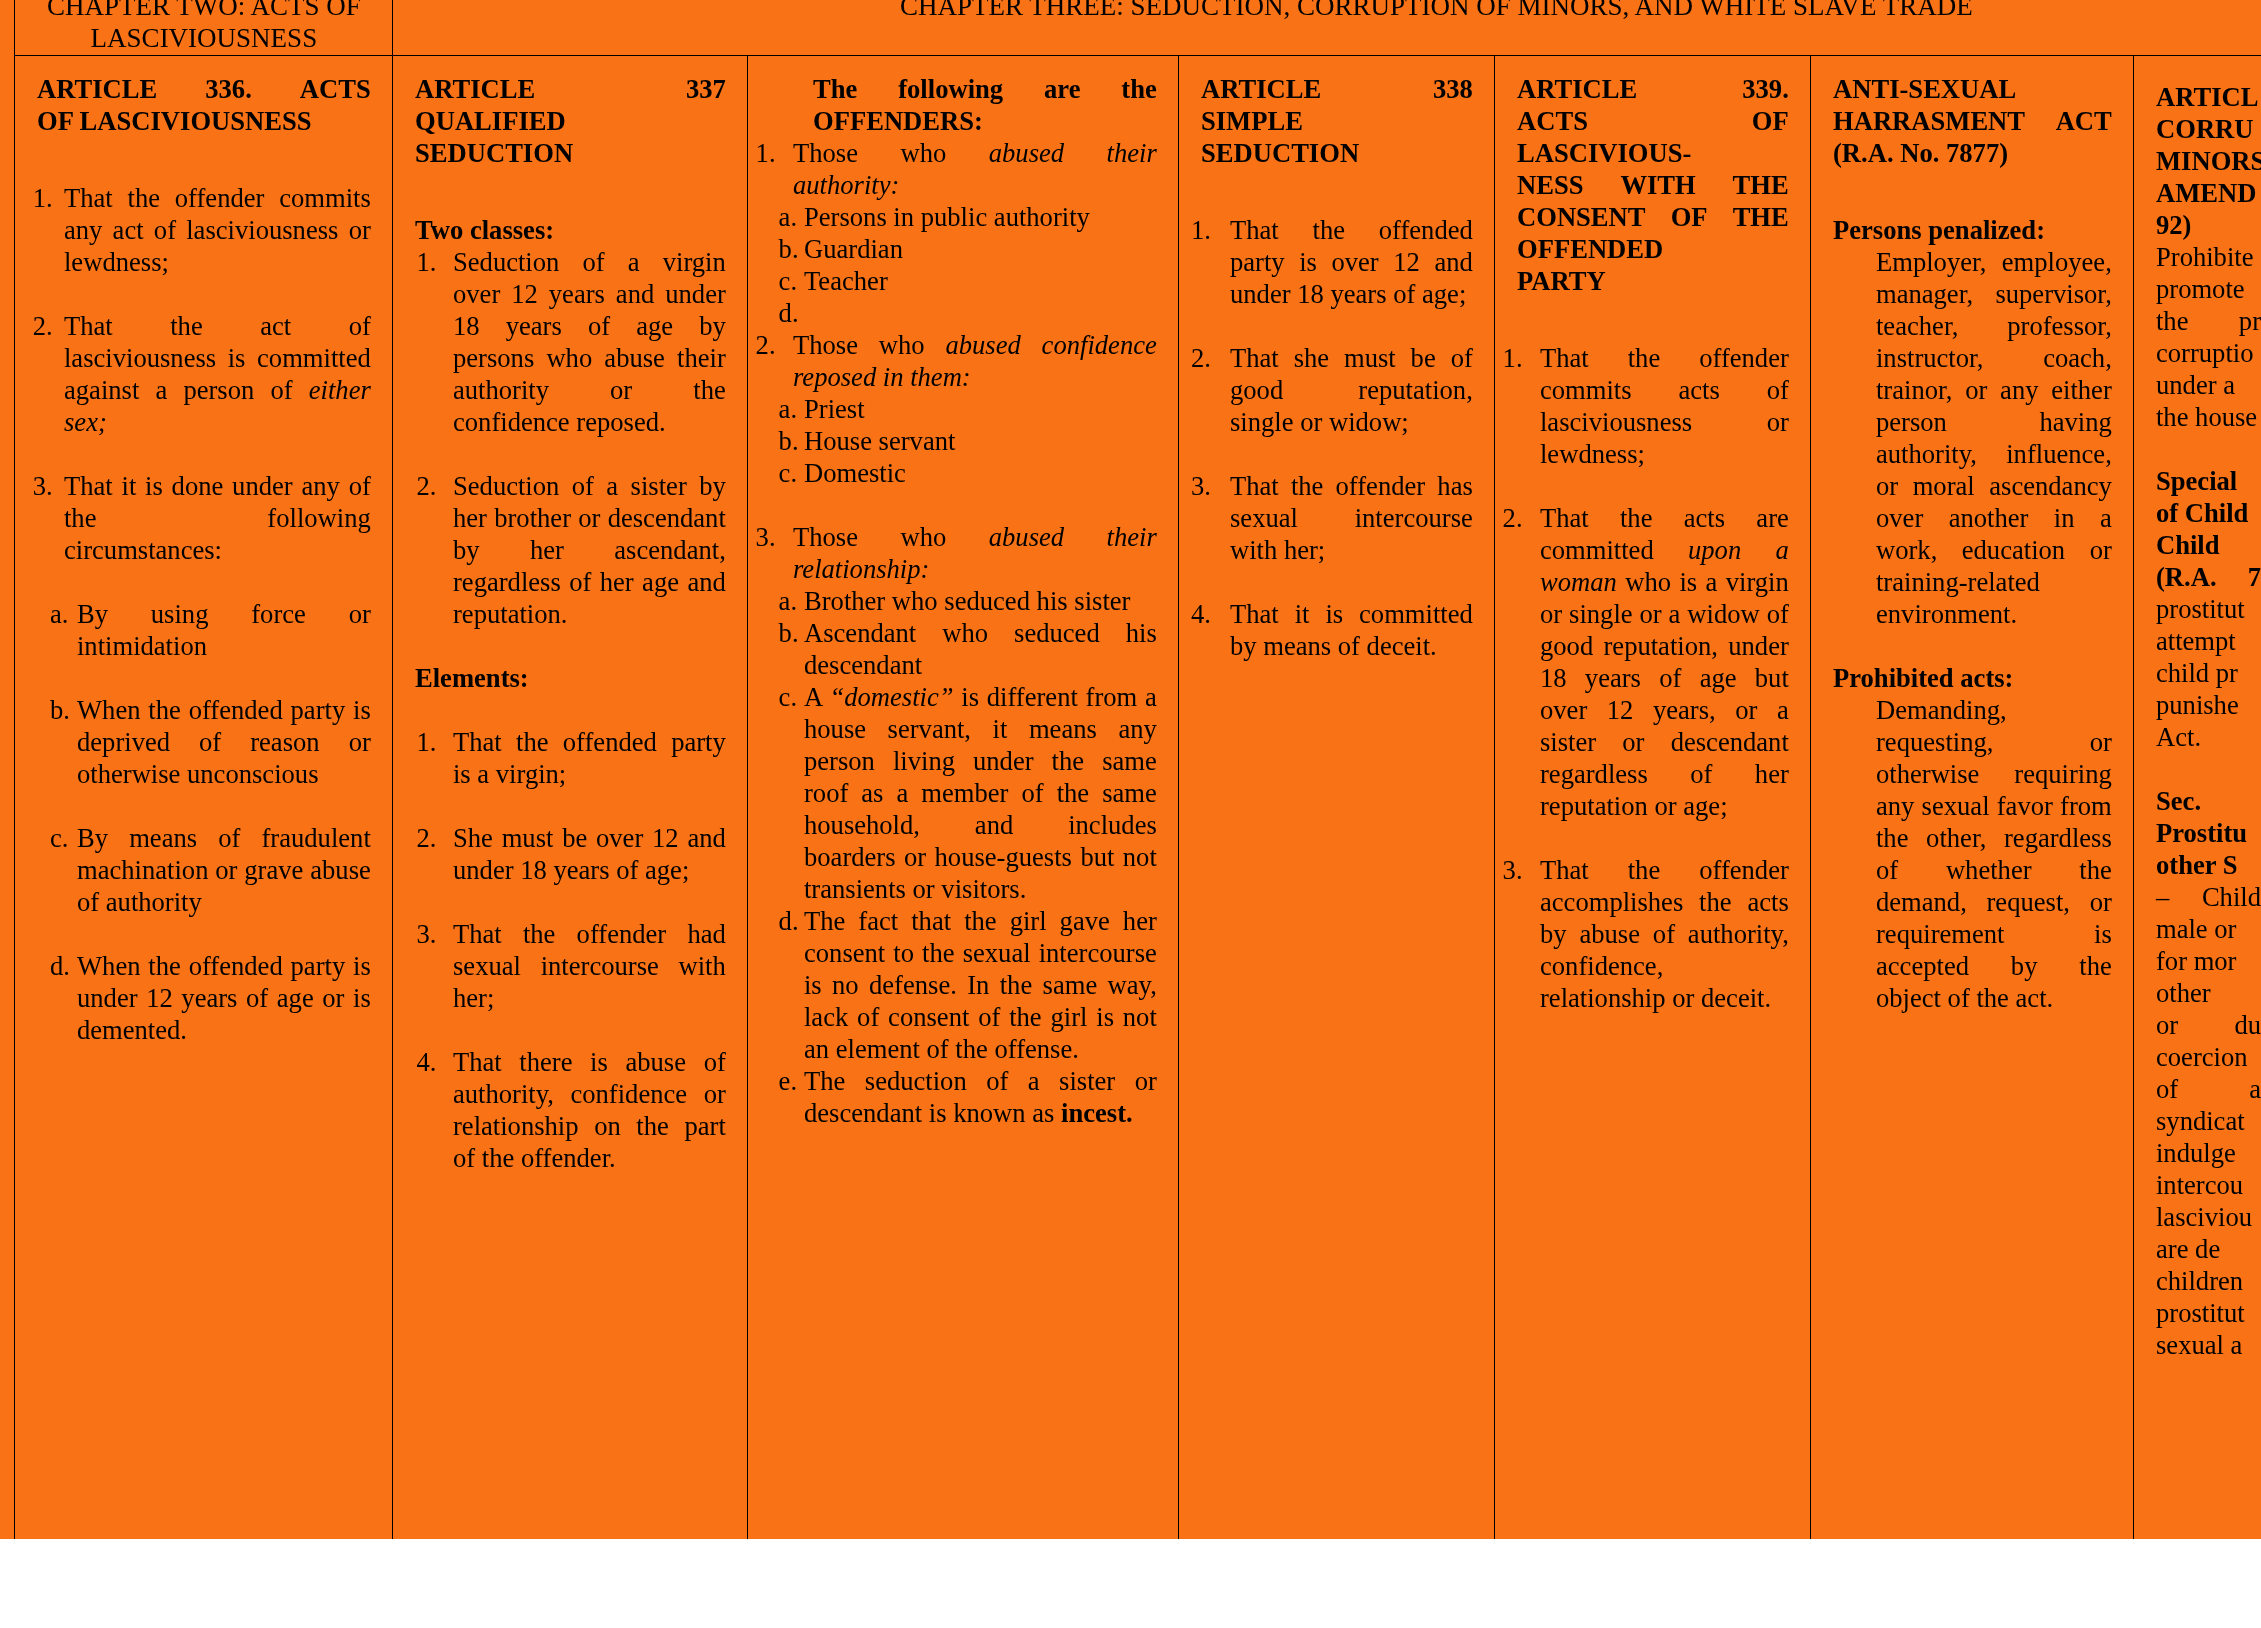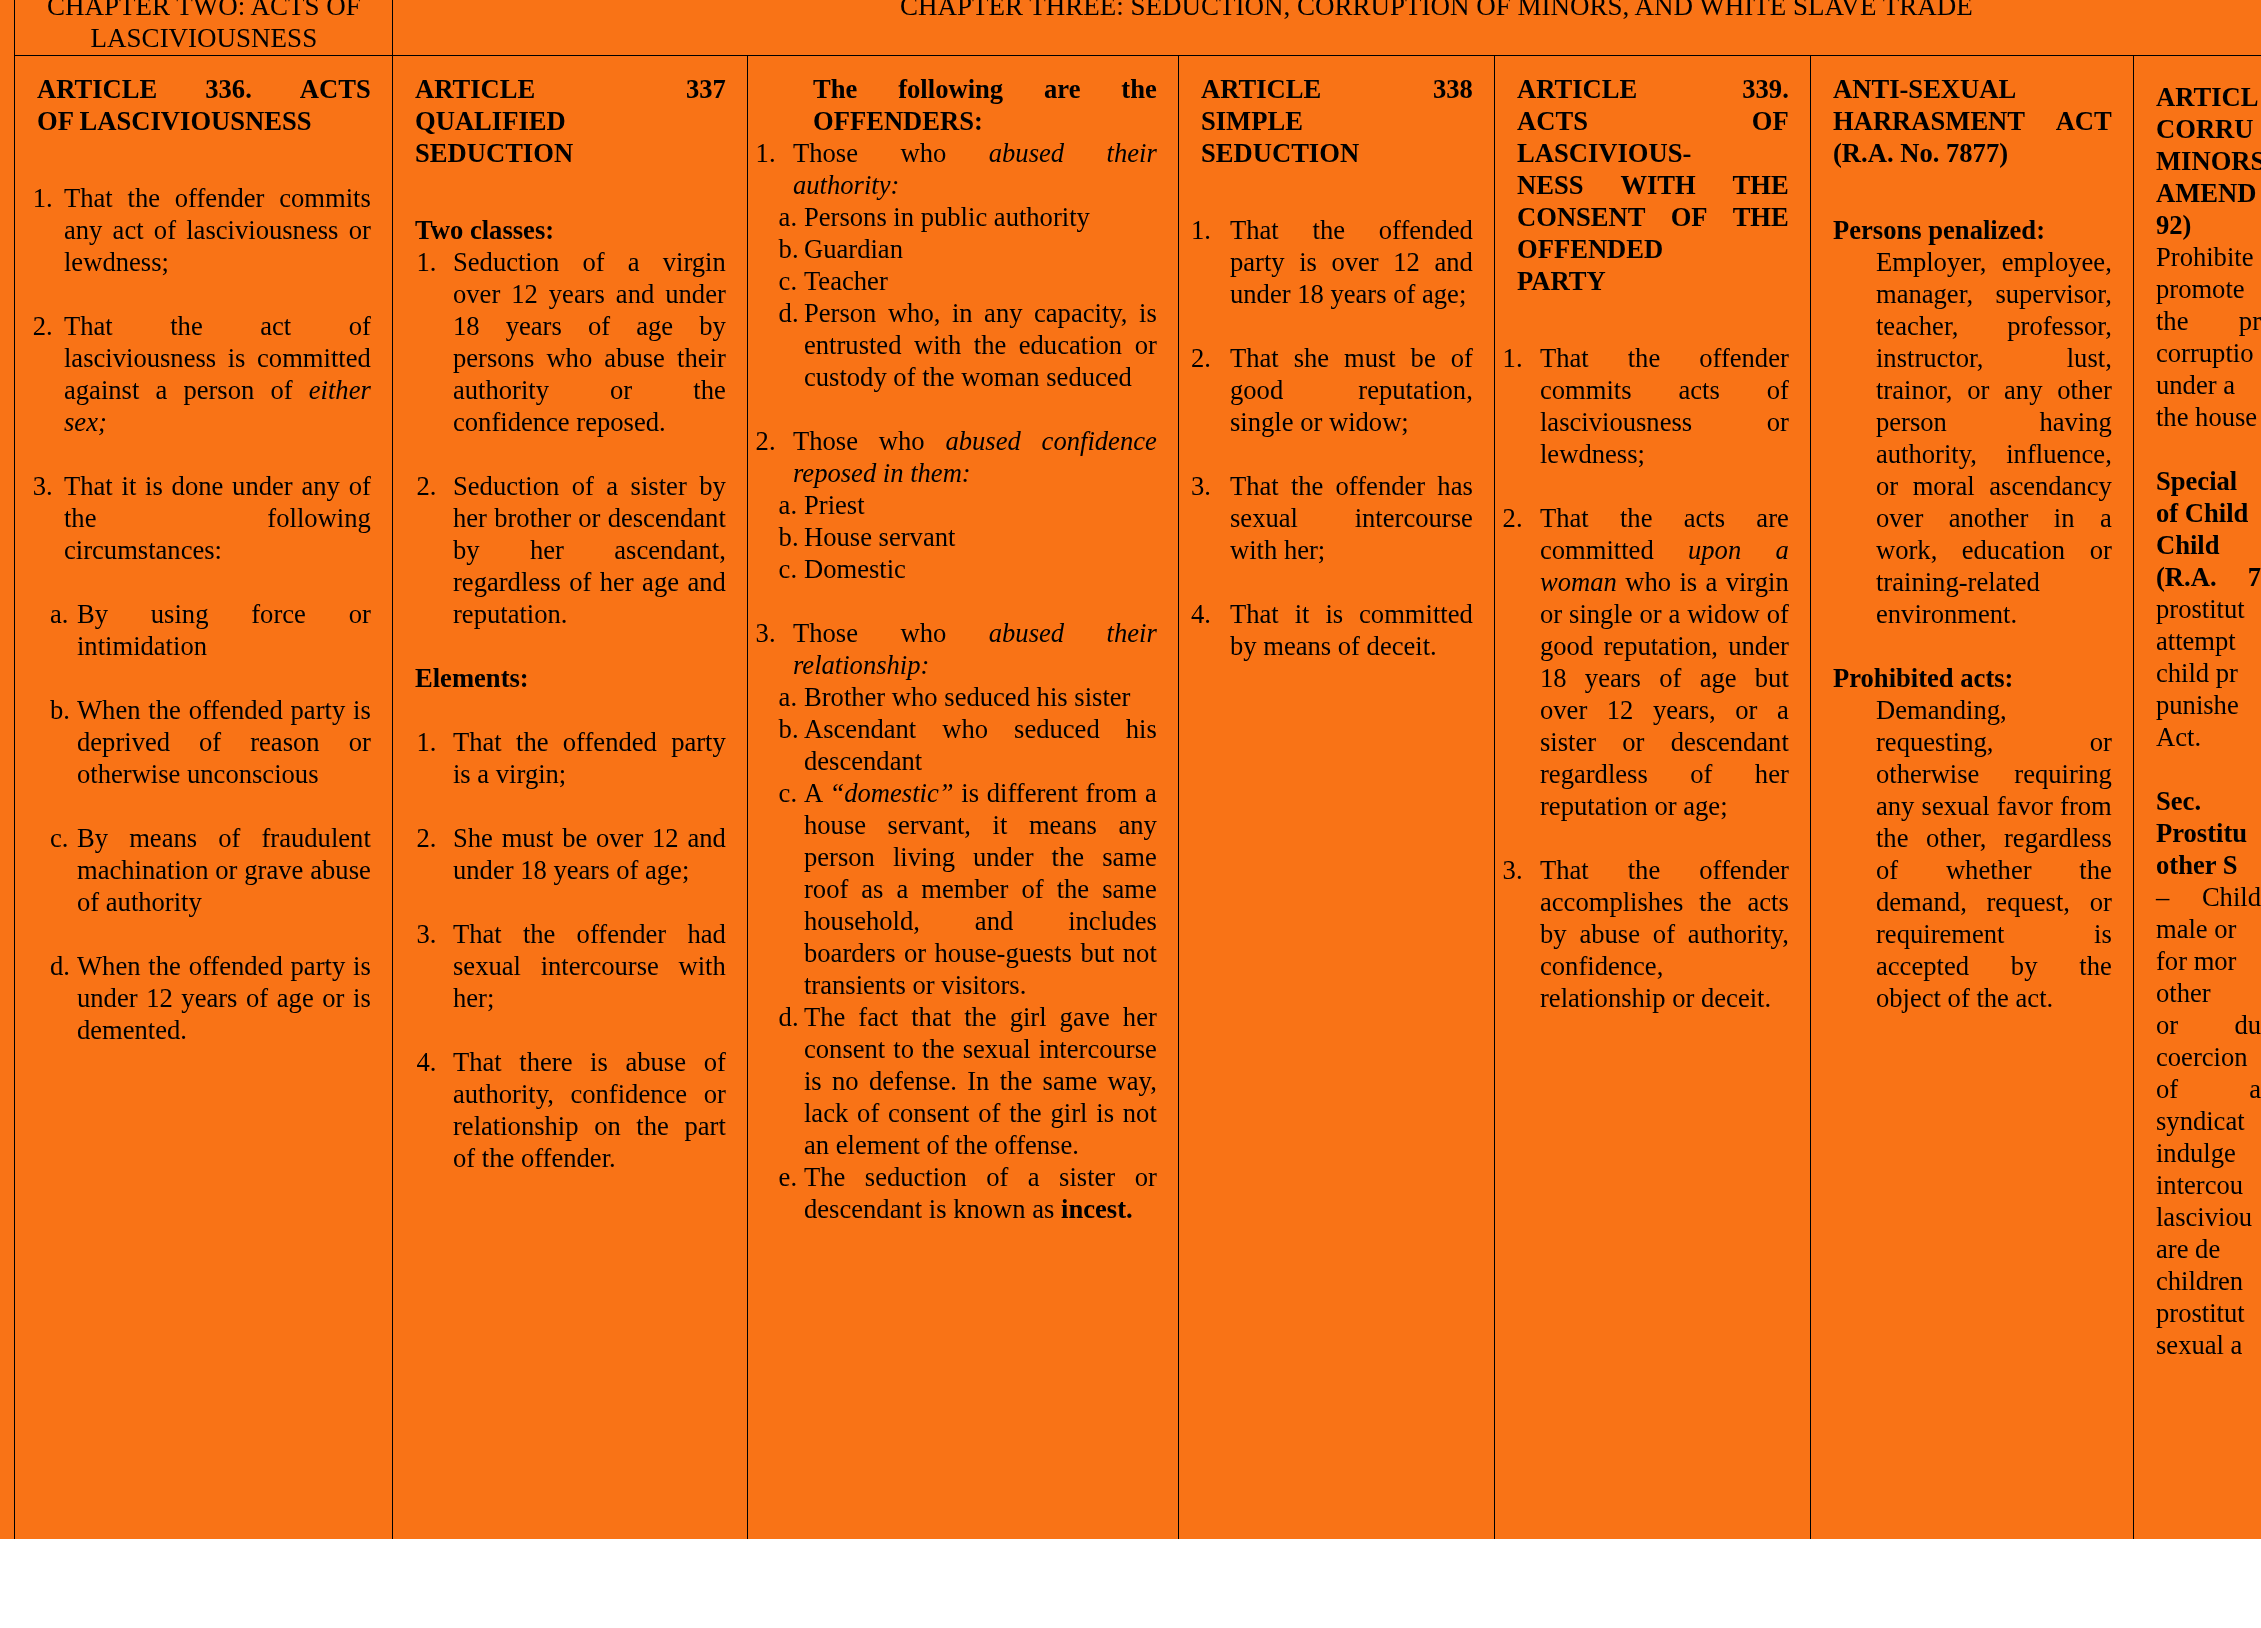--- a/index.html
+++ b/index.html
@@ -105,21 +105,21 @@
         <div class="li l1 gap"><span class="mk">3.</span><span>That the offender had sexual intercourse with her;</span></div>
         <div class="li l1 gap"><span class="mk">4.</span><span>That there is abuse of authority, confidence or relationship on the part of the offender.</span></div>
       </div>
 
       <div class="cell cellc3 c3">
         <div class="hdg p">The following are the OFFENDERS:</div>
         <div class="li l1"><span class="mk">1.</span><span>Those who </span><span class="it">abused their authority:</span></div>
         <div class="li l2"><span class="mk">a.</span><span>Persons in public authority</span></div>
         <div class="li l2"><span class="mk">b.</span><span>Guardian</span></div>
         <div class="li l2"><span class="mk">c.</span><span>Teacher</span></div>
-        <div class="li l2"><span class="mk">d.</span><span>Person who, in any capacity, is entrusted with the education or custody of the woman seduced</span></div>
+        <div class="li l2"><span class="mk">d.</span></div>
         <div class="li l1 gap"><span class="mk">2.</span><span>Those who </span><span class="it">abused confidence reposed in them:</span></div>
         <div class="li l2"><span class="mk">a.</span><span>Priest</span></div>
         <div class="li l2"><span class="mk">b.</span><span>House servant</span></div>
         <div class="li l2"><span class="mk">c.</span><span>Domestic</span></div>
         <div class="li l1 gap"><span class="mk">3.</span><span>Those who </span><span class="it">abused their relationship:</span></div>
         <div class="li l2"><span class="mk">a.</span><span>Brother who seduced his sister</span></div>
         <div class="li l2"><span class="mk">b.</span><span>Ascendant who seduced his descendant</span></div>
         <div class="li l2"><span class="mk">c.</span><span>A </span><span class="it">“domestic”</span><span> is different from a house servant, it means any person living under the same roof as a member of the same household, and includes boarders or house-guests but not transients or visitors.</span></div>
         <div class="li l2"><span class="mk">d.</span><span>The fact that the girl gave her consent to the sexual intercourse is no defense. In the same way, lack of consent of the girl is not an element of the offense.</span></div>
         <div class="li l2"><span class="mk">e.</span><span>The seduction of a sister or descendant is known as </span><span class="b">incest.</span></div>
@@ -186,21 +186,21 @@
             </div>
             <div class="tline">
               <span>HARRASMENT</span>
               <span>ACT</span>
             </div>
             <div class="tline">
               <span>(R.A. No. 7877)</span>
             </div>
           </div>
         <div class="hdg gap2">Persons penalized:</div>
-        <div class="p">Employer, employee, manager, supervisor, teacher, professor, instructor, lust, trainor, or any other person having authority, influence, or moral ascendancy over another in a work, education or training-related environment.</div>
+        <div class="p">Employer, employee, manager, supervisor, teacher, professor, instructor, coach, trainor, or any either person having authority, influence, or moral ascendancy over another in a work, education or training-related environment.</div>
         <div class="hdg gap">Prohibited acts:</div>
         <div class="p">Demanding, requesting, or otherwise requiring any sexual favor from the other, regardless of whether the demand, request, or requirement is accepted by the object of the act.</div>
       </div>
 
       <div class="cell cellc7 c7">
         <div class="c7inner">
           <div class="title">
               <div class="tline">
                 <span>ARTICL</span>
               </div>

